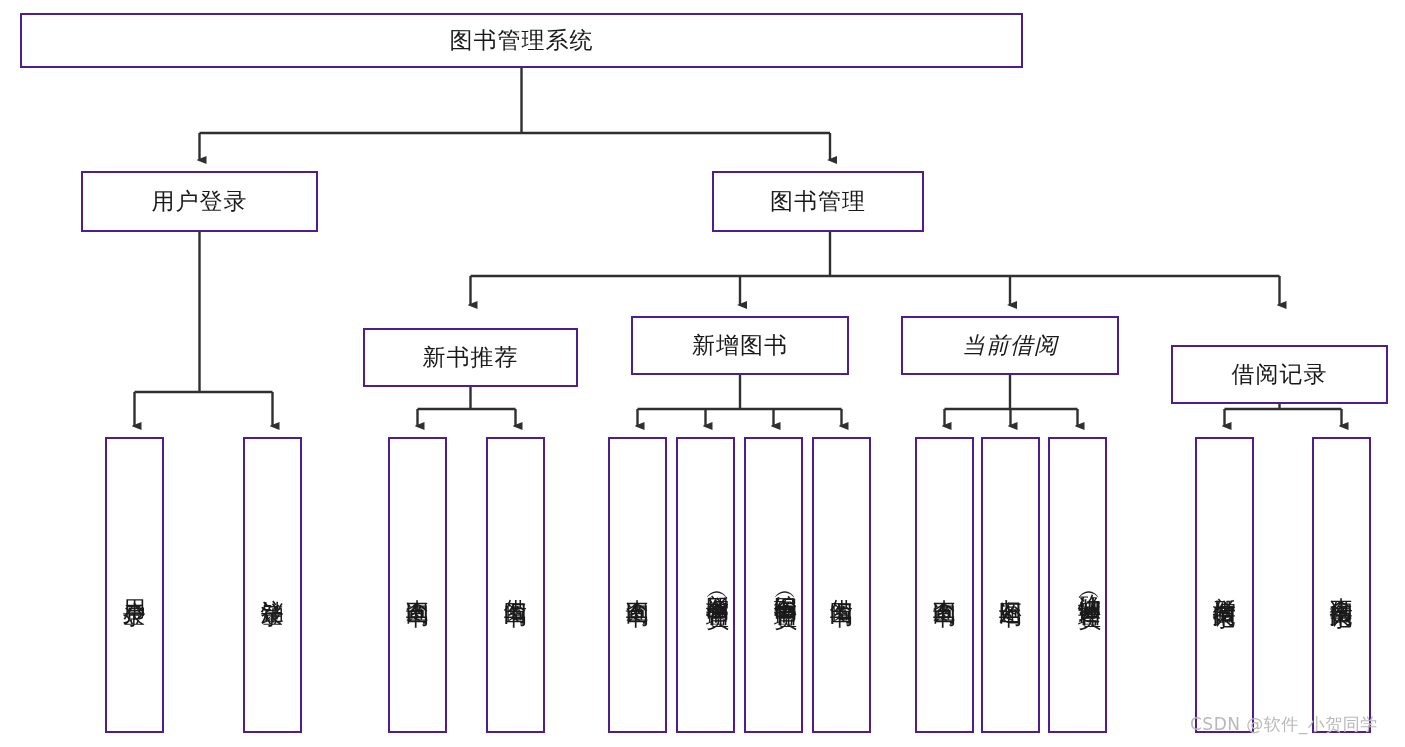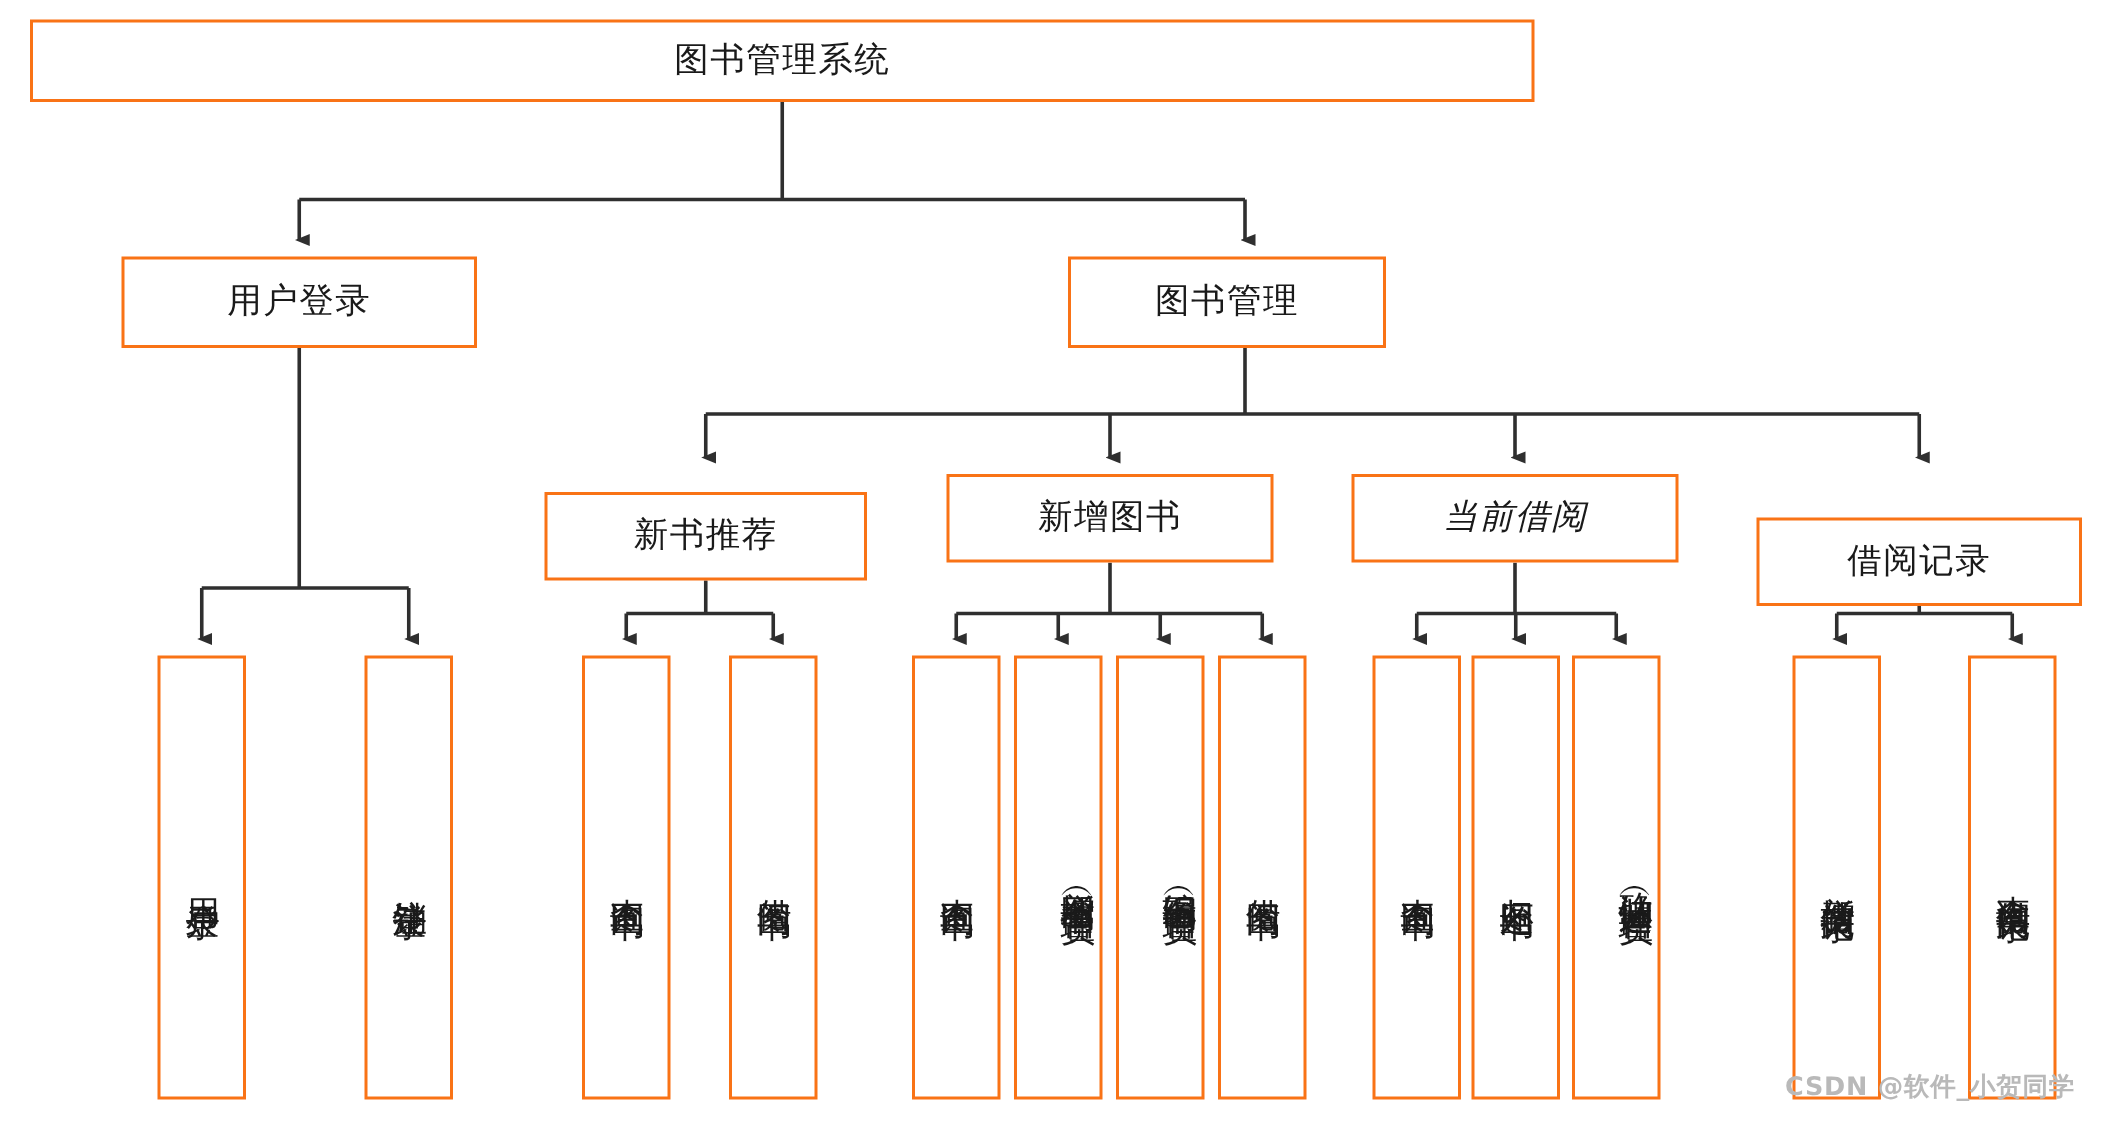--- a/index.html
+++ b/index.html
@@ -18,21 +18,21 @@
   #edges {
     position: absolute;
     left: 0;
     top: 0;
     width: 1405px;
     height: 747px;
   }
   .node {
     position: absolute;
     box-sizing: border-box;
-    border: 2px solid #f97316;
+    border: 2px solid #4c1d95;
     background: #ffffff;
     display: flex;
     align-items: center;
     justify-content: center;
     color: #1a1a1a;
   }
   .node.horiz {
     font-size: 23px;
     letter-spacing: 1px;
     line-height: 1.2;
@@ -54,21 +54,20 @@
     justify-content: center;
   }
   .watermark {
     position: absolute;
     left: 1190px;
     top: 713px;
     font-size: 17px;
     color: #b9b9b9;
     white-space: nowrap;
     letter-spacing: 0.5px;
-    font-weight: bold;
   }
 </style>
 </head>
 <body>
 
 <div id="canvas">
 
   <svg id="edges" viewBox="0 0 1405 747" xmlns="http://www.w3.org/2000/svg">
     <defs>
       <marker id="arrow" markerWidth="10" markerHeight="10" refX="5" refY="7" orient="auto" markerUnits="userSpaceOnUse">

